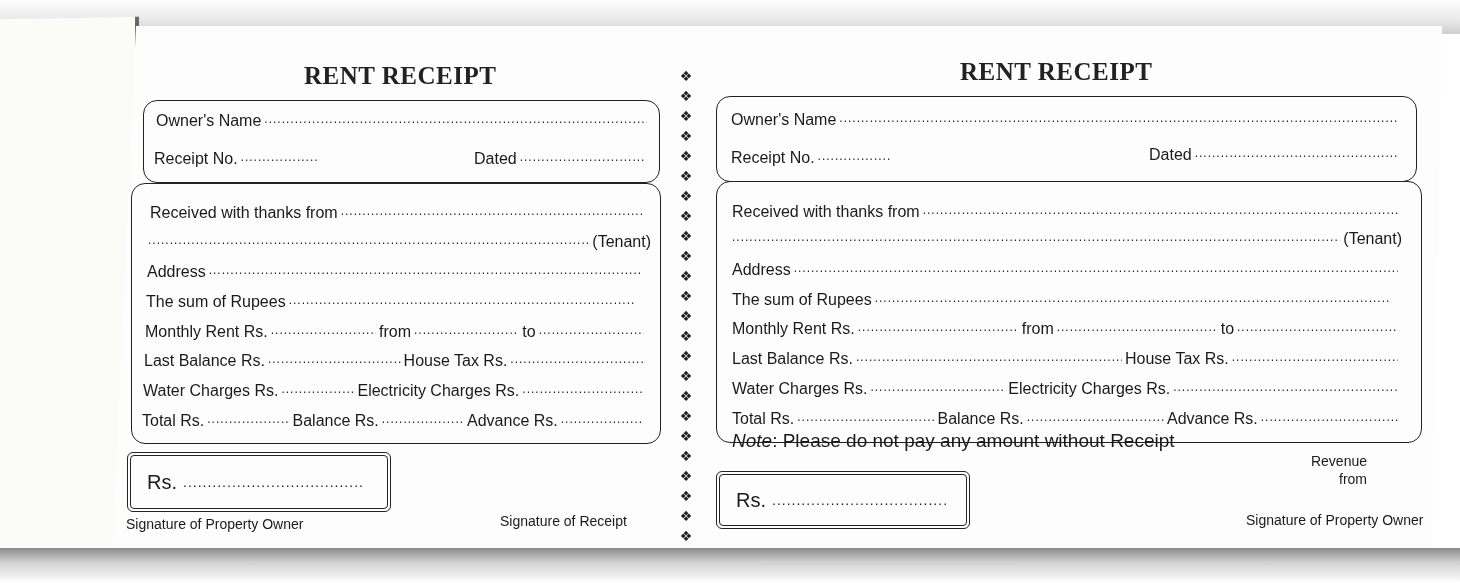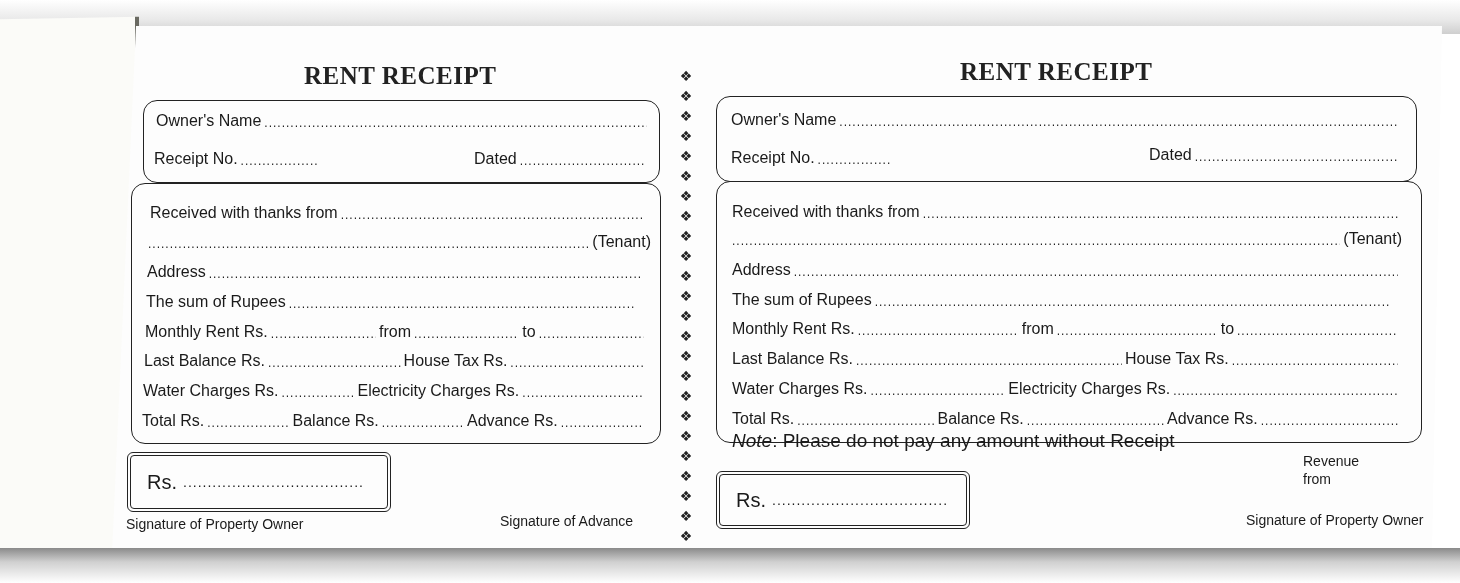--- a/index.html
+++ b/index.html
@@ -3,21 +3,21 @@
 <meta charset="utf-8">
 <style>
   html,body{margin:0;padding:0;}
   body{width:1460px;height:583px;background:#ffffff;position:relative;overflow:hidden;font-family:"Liberation Sans",sans-serif;color:#1a1a1a;}
   .shadow-top{position:absolute;left:0;top:0;width:1460px;height:34px;background:linear-gradient(#fff,#e8e8e8 60%,#cfcfcf);}
   .shadow-bottom{position:absolute;left:0;top:548px;width:1460px;height:35px;background:linear-gradient(#8a8a8a,#d0d0d0 40%,#fff);}
   .back-page{position:absolute;left:0;top:18px;width:135px;height:545px;background:#fbfbf8;border-right:4px solid #6a6a62;transform:skewY(-1deg);}
   .sheet{position:absolute;left:112px;top:26px;width:1330px;height:528px;background:#fdfdfd;clip-path:polygon(24px 0,100% 0,1320px 100%,0 100%);}
   .title{position:absolute;font-family:"Liberation Serif",serif;font-weight:bold;font-size:25px;letter-spacing:0.5px;color:#222;}
   .box{position:absolute;border:1.6px solid #222;border-radius:14px;}
-  .line{position:absolute;font-size:16px;white-space:nowrap;display:flex;align-items:flex-end;}
+  .line{position:absolute;font-size:16px;white-space:nowrap;display:flex;align-items:flex-start;}
   .lbl{flex:none;}
   .dots{flex:1;overflow:hidden;white-space:nowrap;letter-spacing:1px;margin:0 3px;font-size:12px;}
   .dots::after{content:"..................................................................................................................................................................................................................";}
   .rsbox{position:absolute;border:1.6px solid #222;border-radius:6px;padding:2px;}
   .rsinner{border:1.6px solid #222;border-radius:4px;height:100%;box-sizing:border-box;display:flex;align-items:center;padding-left:16px;font-size:20px;}
   .small{position:absolute;font-size:14px;white-space:nowrap;}
   .divider{position:absolute;left:676px;top:68px;width:20px;height:480px;display:flex;flex-direction:column;align-items:center;gap:4px;font-size:14px;color:#222;line-height:16px;}
 </style>
 </head>
 <body>
@@ -90,21 +90,21 @@
       <span class="dots"></span>
   </div>
 
   <div class="rsbox" style="left:127px;top:452px;width:258px;height:54px;">
     <div class="rsinner">
         <span>Rs.</span>
         <span class="dots" style="flex:none;width:180px;margin-left:6px;font-size:14px;"></span>
       </div>
   </div>
   <div class="small" style="left:126px;top:516px;">Signature of Property Owner</div>
-  <div class="small" style="left:500px;top:513px;">Signature of Advance</div>
+  <div class="small" style="left:500px;top:513px;">Signature of Receipt</div>
 </div>
 
 <div class="divider" id="divider">
     <span>❖</span>
     <span>❖</span>
     <span>❖</span>
     <span>❖</span>
     <span>❖</span>
     <span>❖</span>
     <span>❖</span>
@@ -192,18 +192,18 @@
 
   <div class="small" style="left:732px;top:430px;font-size:19px;">
     <i>Note</i><span>: Please do not pay any amount without Receipt</span>
   </div>
   <div class="rsbox" style="left:716px;top:471px;width:248px;height:52px;">
     <div class="rsinner">
         <span>Rs.</span>
         <span class="dots" style="flex:none;width:176px;margin-left:6px;font-size:14px;"></span>
       </div>
   </div>
-  <div class="small" style="left:1303px;top:452px;text-align:left;width:64px;line-height:18px;">
+  <div class="small" style="left:1303px;top:452px;text-align:right;width:64px;line-height:18px;">
     <div>Revenue</div>
     <div>from</div>
   </div>
   <div class="small" style="left:1246px;top:512px;">Signature of Property Owner</div>
 </div>
 
 </body></html>

